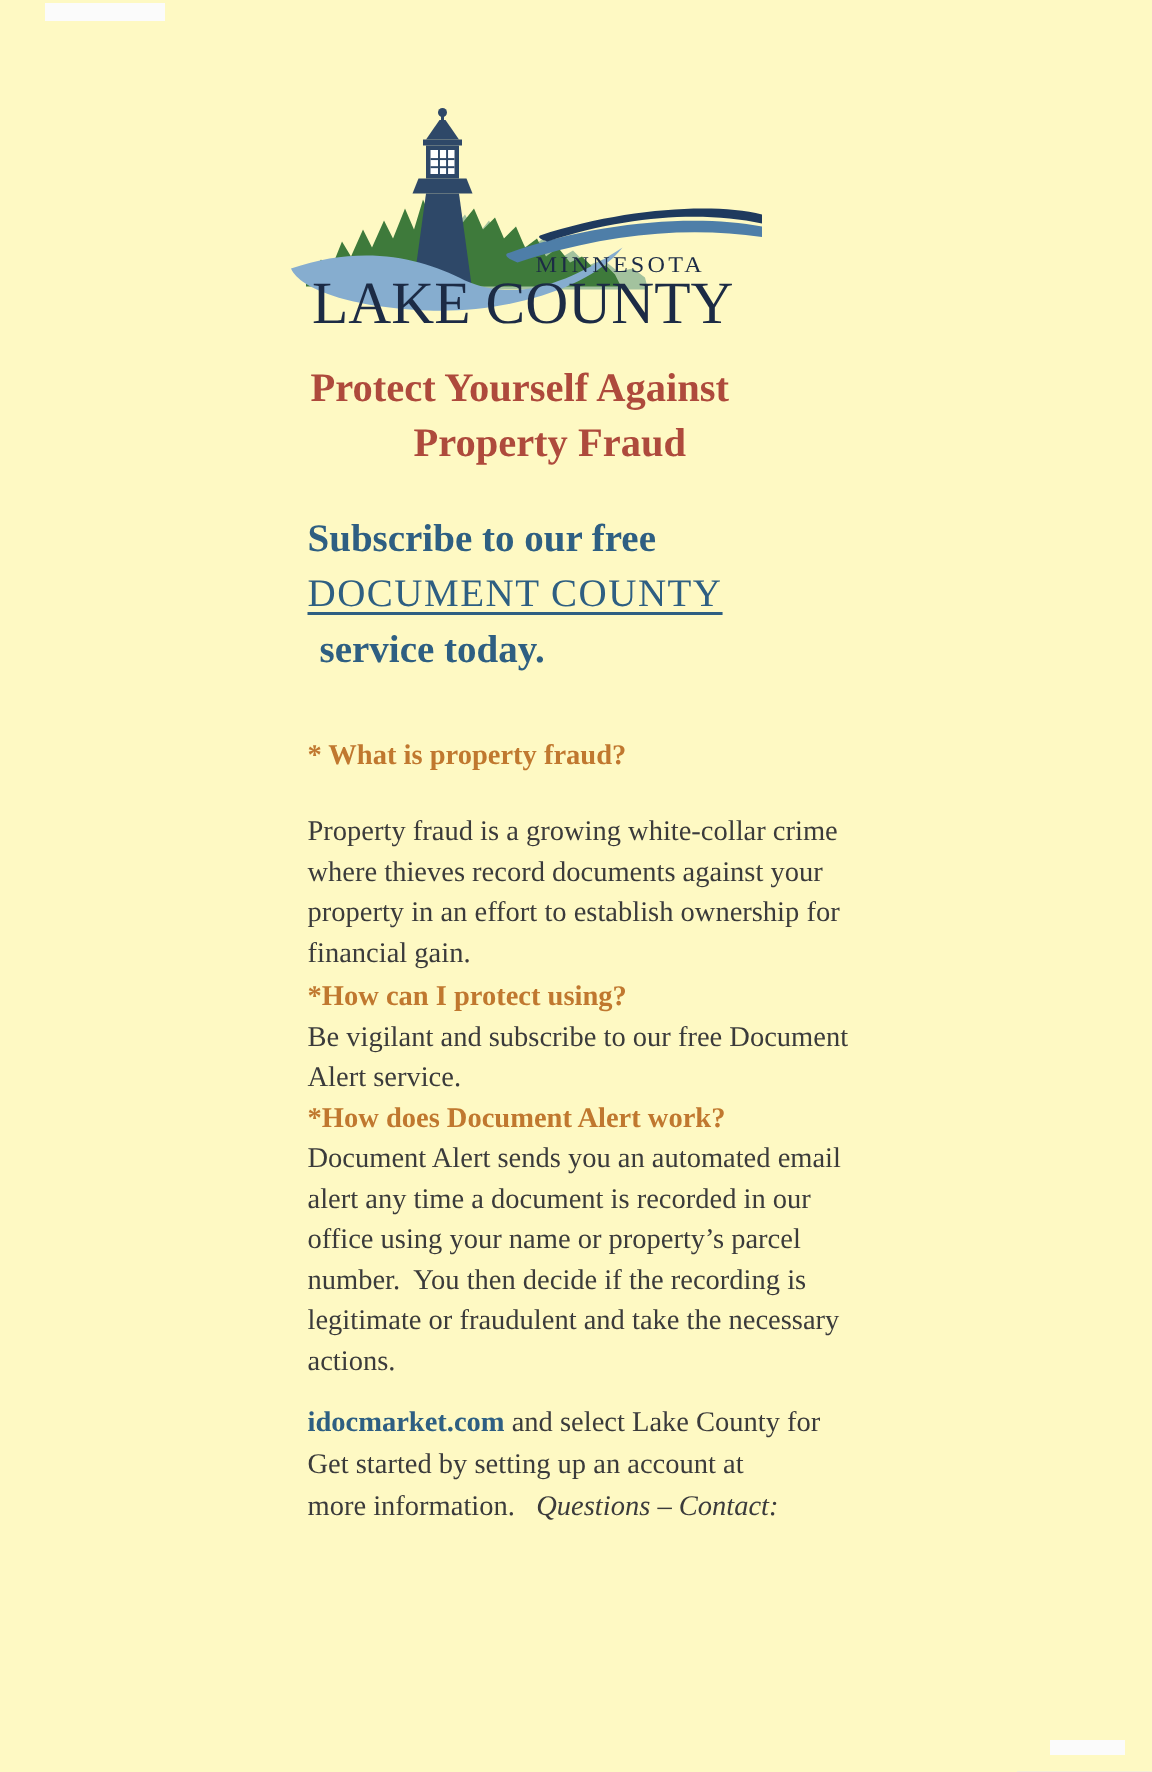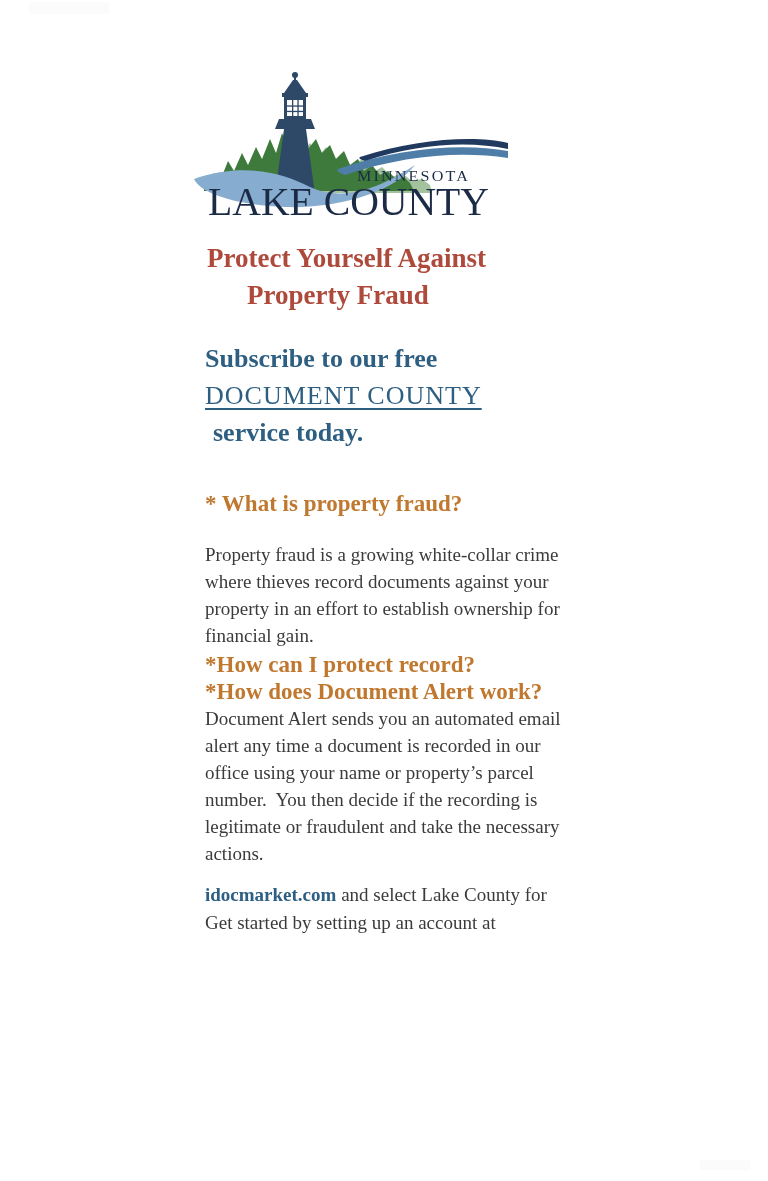--- a/index.html
+++ b/index.html
@@ -1,38 +1,38 @@
 <!DOCTYPE html>
 <html><head>
 <meta charset="utf-8">
 <style>
   html,body{margin:0;padding:0;background:#e9e9e9;}
-  .page{position:relative;width:768px;height:1181px;background:#ffffff;
+  .page{position:relative;width:768px;height:1181px;background:#fef9c3;
         font-family:"Liberation Serif",serif;overflow:hidden;margin:0 auto;text-decoration:underline;}
   .artifact{position:absolute;background:#fbfbfb;}
 
   
   .logo{position:absolute;left:190px;top:60px;width:320px;height:172px;}
 
   
   .title{position:absolute;left:207px;top:240px;color:#AE4A3C;font-weight:bold;
-         font-size:27px;line-height:37px;}
+         font-size:27px;line-height:37px;text-align:center;}
   .title-l2{padding-left:40px;}
 
   
   .subscribe{position:absolute;left:205px;top:340px;color:#2E5F82;
              font-size:26px;line-height:37px;}
   .sub-1{font-weight:bold;}
   .sub-2{text-decoration:underline;text-underline-offset:4px;letter-spacing:1px;}
   .sub-3{font-weight:bold;padding-left:8px;}
 
   
   .content{position:absolute;left:205px;top:490px;width:440px;
            color:#3B3B3B;font-size:19px;line-height:27px;}
-  .qhead{color:#C0782F;font-weight:bold;font-size:23px;line-height:27px;}
+  .qhead{color:#C0782F;font-weight:bold;font-size:19px;line-height:27px;}
   .para{white-space:pre-wrap;margin:0;}
   .mt10{margin-top:24px;}
   .mt2{margin-top:2px;}
   .getstarted{margin-top:14px;line-height:28px;}
   .bluelink{color:#2E5F82;font-weight:bold;}
   .pre{white-space:pre-wrap;}
   .qc{font-style:italic;}
 
   
   .contact{margin-top:12px;color:#2E5F82;font-weight:bold;
@@ -104,30 +104,33 @@
   </div>
 
   <div class="content">
 
     <div class="qhead">* What is property fraud?</div>
     <p class="para mt10">Property fraud is a growing white-collar crime
 where thieves record documents against your
 property in an effort to establish ownership for
 financial gain.</p>
 
-    <div class="qhead mt2">*How can I protect record?</div>
+    <div class="qhead mt2">*How can I protect using?</div>
+    <p class="para">Be vigilant and subscribe to our free Document
+Alert service.</p>
 
     <div class="qhead">*How does Document Alert work?</div>
     <p class="para">Document Alert sends you an automated email
 alert any time a document is recorded in our
 office using your name or property’s parcel
 number.  You then decide if the recording is
 legitimate or fraudulent and take the necessary
 actions.</p>
 
     <div class="getstarted">
       <div><span class="bluelink">idocmarket.com</span><span> and select Lake County for</span></div>
       <div>Get started by setting up an account at</div>
+      <div><span class="pre">more information.   </span><span class="qc">Questions – Contact:</span></div>
     </div>
 
 
   </div>
 </div>
 
 </body></html>

